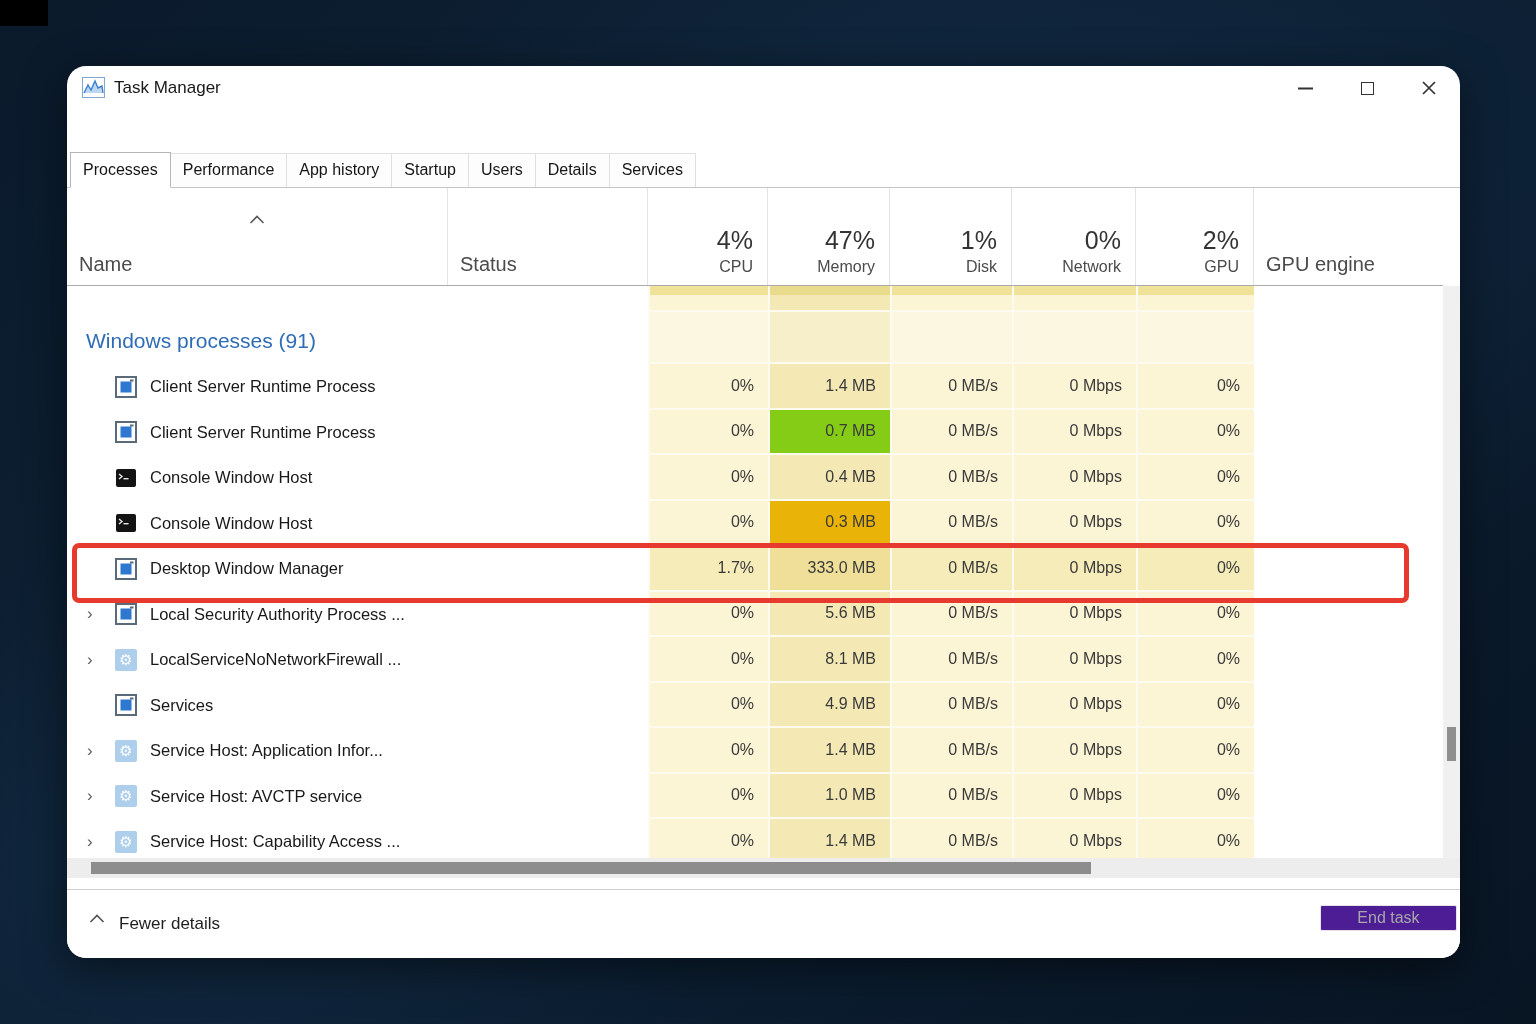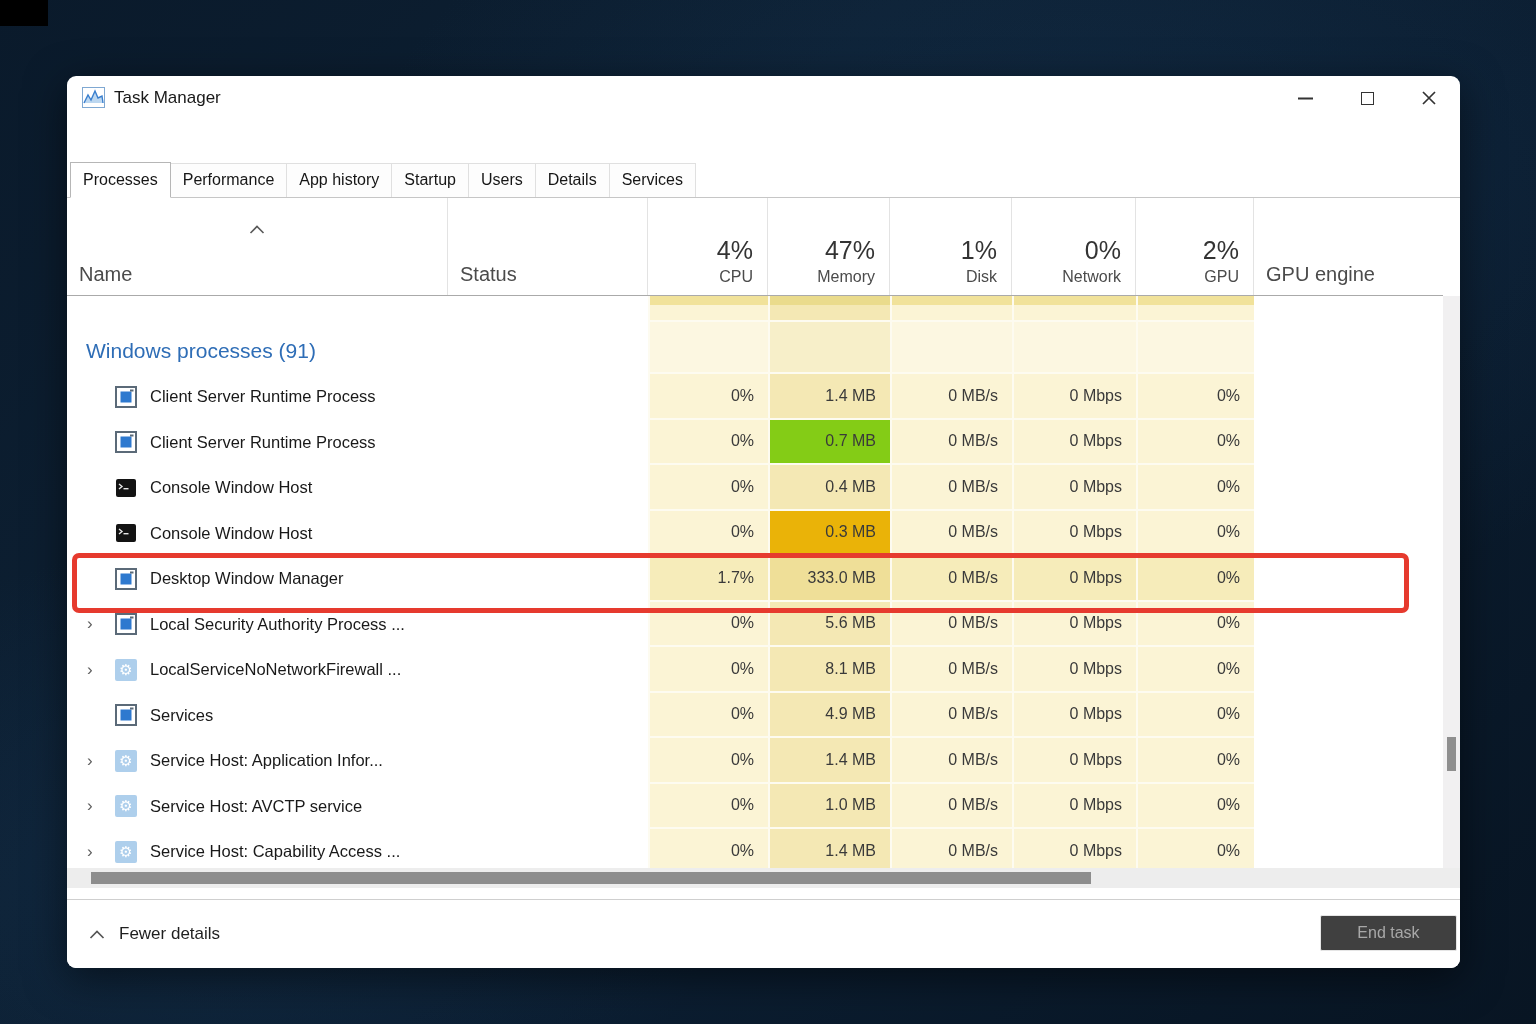--- a/index.html
+++ b/index.html
@@ -10,23 +10,22 @@
     position:relative; width:1536px; height:1024px;
     background:
       radial-gradient(1200px 700px at 70% 20%, rgba(30,70,110,0.25), rgba(0,0,0,0) 60%),
       radial-gradient(900px 600px at 15% 85%, rgba(25,60,95,0.30), rgba(0,0,0,0) 55%),
       linear-gradient(135deg,#0a1a2b 0%, #0d2033 35%, #0b1d30 65%, #081523 100%);
   }
   .black-box { position:absolute; left:0; top:0; width:48px; height:26px; background:#000; }
 
   .window {
     position:absolute; left:67px; top:66px; width:1393px; height:892px;
-    background:#fff; border-radius:9px; overflow:hidden;
+    background:#fff; border-radius:19px; overflow:hidden;
     box-shadow:0 10px 40px rgba(0,0,0,0.5);
-    margin-top:10px;
   }
 
   
   .titlebar { position:absolute; left:0; top:0; width:100%; height:44px; }
   .app-icon { position:absolute; left:15px; top:11px; width:23px; height:21px; }
   .title { position:absolute; left:47px; top:12px; font-size:17px; color:#191919; }
   .win-controls { position:absolute; right:0; top:0; height:44px; display:flex; }
   .wc { width:62px; height:44px; display:flex; align-items:center; justify-content:center; color:#333; cursor:default; }
   .maxbox { width:13px; height:13px; border:1.6px solid #333; display:inline-block; }
 
@@ -68,23 +67,23 @@
   .red-box { position:absolute; left:5px; top:477px; width:1337px; height:60px; border:5px solid #e63a2e; border-radius:7px; z-index:5; pointer-events:none; }
 
   
   .vscroll { position:absolute; left:1376px; top:220px; width:17px; height:572px; background:#f1f0f1; }
   .vthumb { position:absolute; left:4px; top:441px; width:9px; height:34px; background:#8f8f8f; }
   .hscroll { position:absolute; left:0; top:792px; width:1393px; height:20px; background:#ededed; }
   .hthumb { position:absolute; left:24px; top:4px; width:1000px; height:12px; background:#8d8d8d; }
 
   
   .footer { position:absolute; left:0; top:823px; width:100%; height:69px; border-top:1px solid #cfcfcf; background:#fff; }
-  .fd { position:absolute; left:22px; top:24px; display:flex; align-items:center; cursor:default; }
+  .fd { position:absolute; left:22px; top:24px; display:flex; align-items:flex-start; cursor:default; }
   .fd-label { font-size:17px; color:#1f1f1f; margin-left:14px; }
-  .endtask { position:absolute; left:1253px; top:15px; width:137px; height:36px; background:#404040; border:1px solid #e5e5e5; border-radius:2px; font-size:16px; color:#a8a8a8; font-family:inherit; }
+  .endtask { position:absolute; left:1253px; top:15px; width:137px; height:26px; background:#4c1d95; border:1px solid #e5e5e5; border-radius:2px; font-size:16px; color:#a8a8a8; font-family:inherit; }
 </style>
 </head>
 <body>
 
 <div class="desktop">
   <div class="black-box"></div>
 
   <div class="window">
 
     <div class="titlebar">

